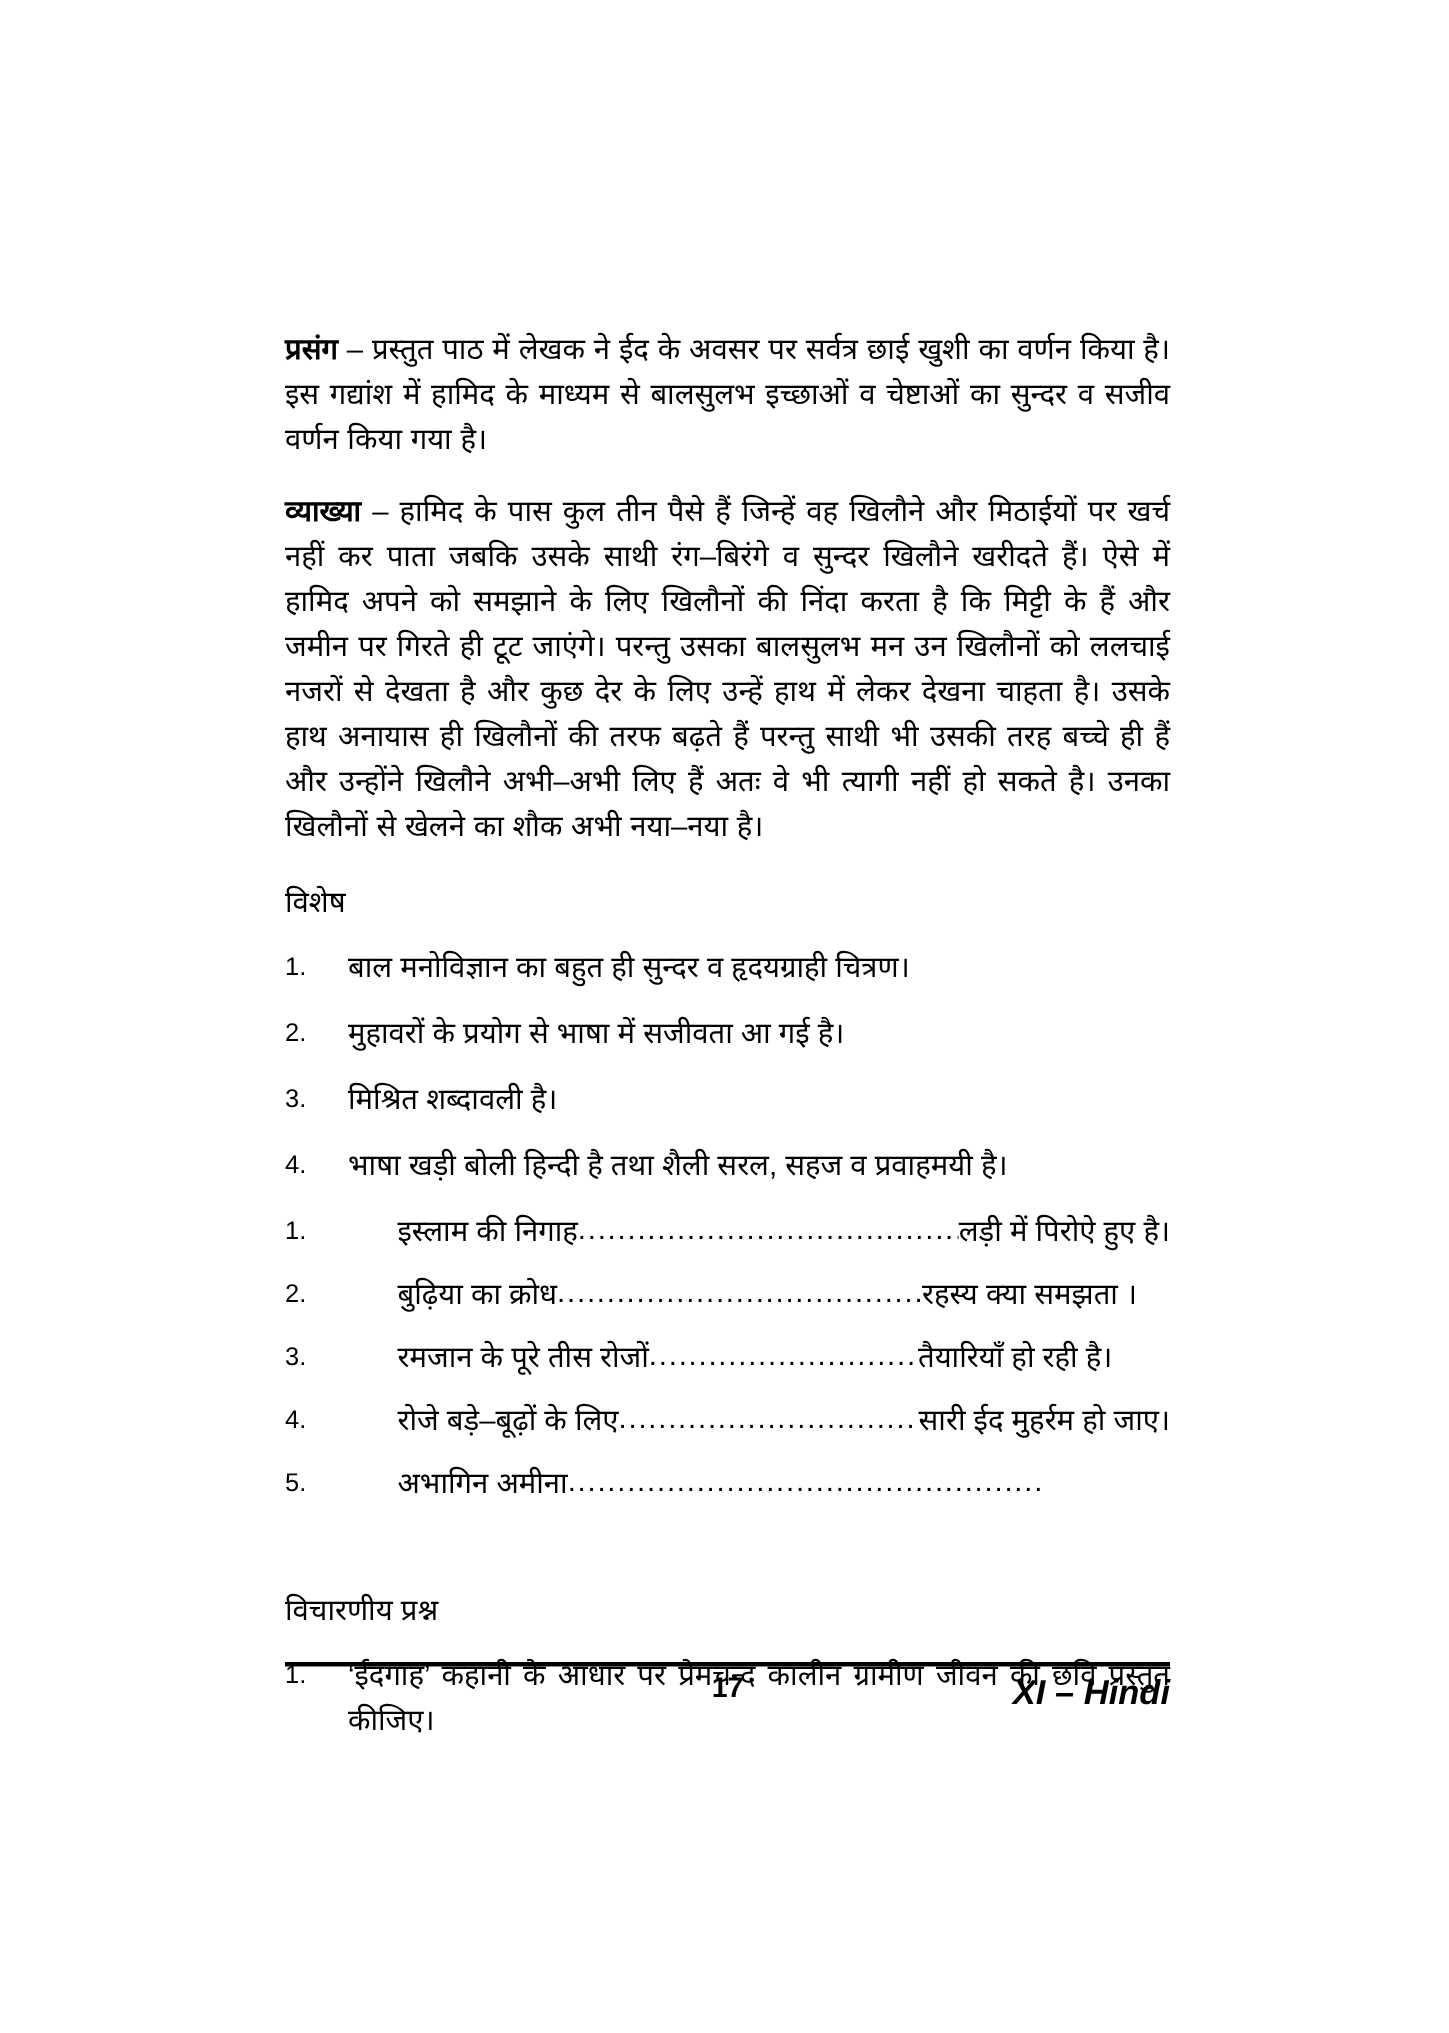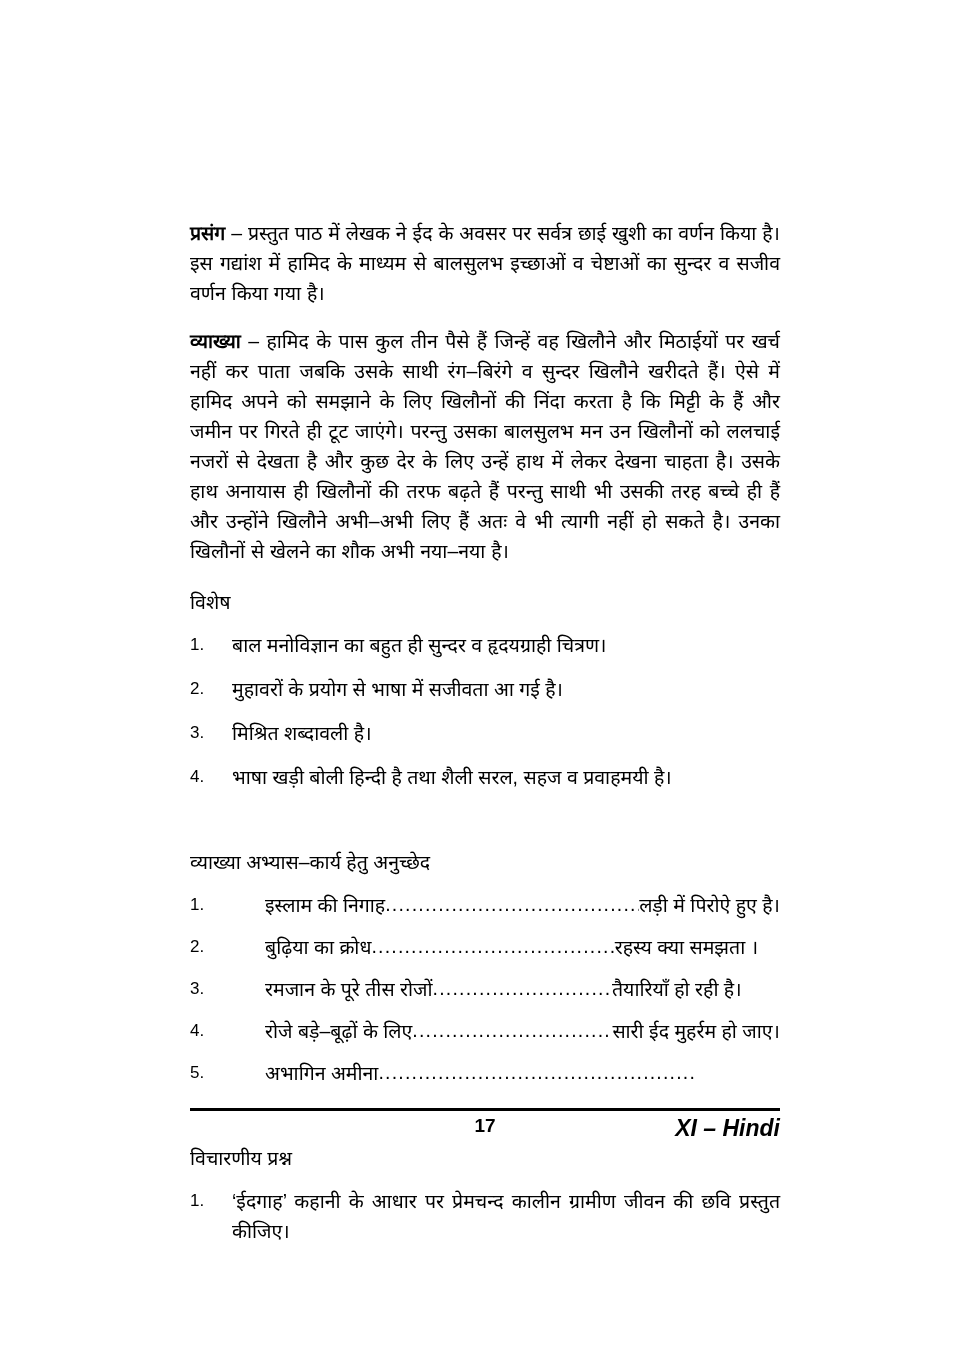--- a/index.html
+++ b/index.html
@@ -180,21 +180,20 @@
       <li class="num-item">
         <span class="marker">3.</span>
         <span class="itext">मिश्रित शब्दावली है।</span>
       </li>
       <li class="num-item">
         <span class="marker">4.</span>
         <span class="itext">भाषा खड़ी बोली हिन्दी है तथा शैली सरल, सहज व प्रवाहमयी है।</span>
       </li>
     </ol>
 
-    <h2 class="section-heading spaced-top">व्याख्या अभ्यास–कार्य हेतु अनुच्छेद</h2>
 
     <ol class="num-list">
       <li class="num-item blank-item">
         <span class="marker">1.</span>
         <span class="blank-row">
           <span class="seg-left">इस्लाम की निगाह</span>
           <span class="leader">............................................................</span>
           <span class="seg-right">लड़ी में पिरोऐ हुए है।</span>
         </span>
       </li>

